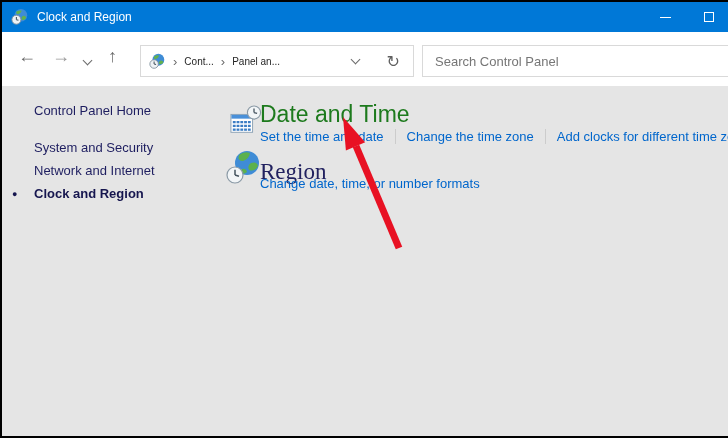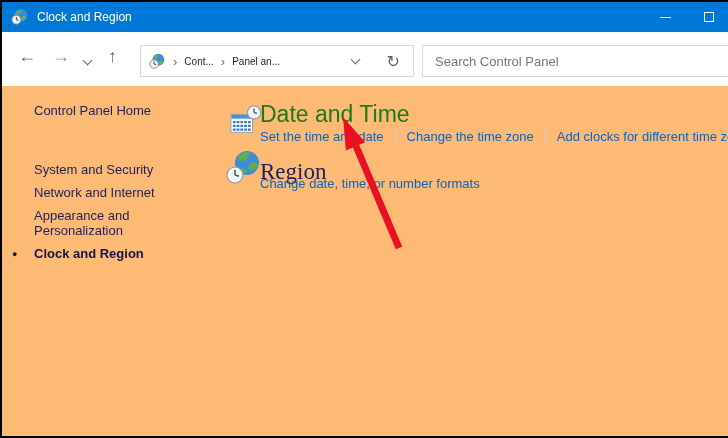--- a/index.html
+++ b/index.html
@@ -1,20 +1,20 @@
 <!DOCTYPE html>
 <html><head>
 <meta charset="utf-8">
 <style>
   * { margin:0; padding:0; box-sizing:border-box; }
   html,body { width:728px; height:438px; overflow:hidden; }
   body { font-family:"Liberation Sans","DejaVu Sans",sans-serif; background:#fff; }
 
   .window{
-    position:relative; width:728px; height:438px; background:#fdba74;
+    position:relative; width:728px; height:438px; background:#e5e5e5;
     border-top:2px solid #000; border-left:2px solid #000; border-bottom:2px solid #000;
     overflow:hidden;
   }
 
   
   .titlebar{
     position:absolute; left:0; top:0; width:100%; height:30px;
     background:#0078d7; display:flex; align-items:center;
   }
   .titlebar .app-icon{ margin-left:9px; width:18px; height:18px; flex:0 0 auto; }
@@ -56,21 +56,21 @@
   }
   .searchbox::placeholder{ color:#767676; opacity:1; }
 
   
   .sidebar{ position:absolute; left:0; top:84px; width:220px; }
   .side-link{
     display:block; margin-left:32px; max-width:155px;
     color:#1e1e60; font-size:13px; line-height:15px;
     text-decoration:none; cursor:pointer;
   }
-  .side-home{ margin-top:17px; margin-bottom:44px; }
+  .side-home{ margin-top:17px; margin-bottom:22px; }
   .side-item{ margin-bottom:8px; }
   .side-active{ font-weight:bold; color:#15154e; position:relative; }
   .side-bullet{
     position:absolute; left:-22px; top:1px; font-size:9px; color:#15154e;
   }
 
   
   .main{ position:absolute; left:222px; top:84px; width:506px; }
   .cat-icon{ position:absolute; }
   .icon-datetime{ left:6px; top:19px; width:32px; height:32px; }
@@ -134,21 +134,20 @@
       <span class="refresh">↻</span>
     </div>
 
     <input class="searchbox" type="text" placeholder="Search Control Panel" style="">
   </div>
 
   <div class="sidebar">
     <a class="side-link side-home">Control Panel Home</a>
     <a class="side-link side-item">System and Security</a>
     <a class="side-link side-item">Network and Internet</a>
-    <a class="side-link side-item">Appearance and Personalization</a>
     <a class="side-link side-item side-active">
       <span class="side-bullet">●</span>
       <span>Clock and Region</span>
     </a>
   </div>
 
   <div class="main">
 
     <svg class="cat-icon icon-datetime" viewBox="0 0 34 34">
       <rect x="1" y="10" width="23" height="19" fill="#ffffff" stroke="#8aa0b4" stroke-width="1"></rect>

